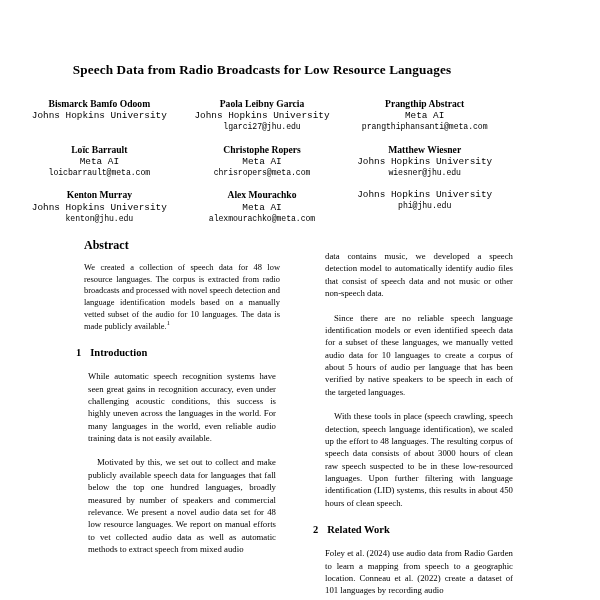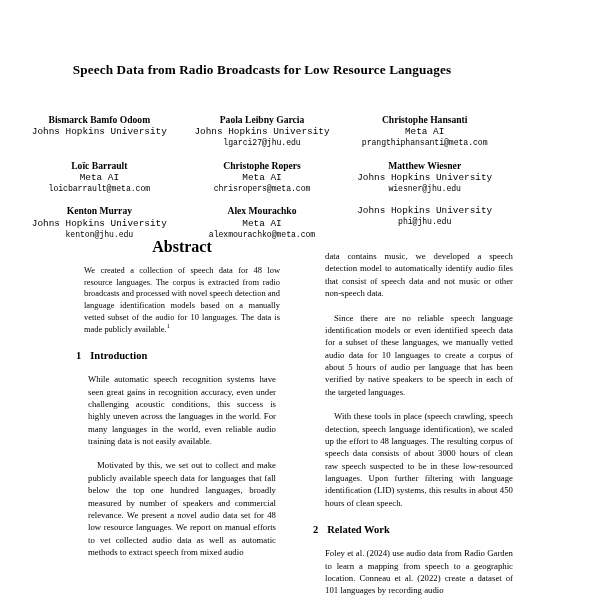--- a/index.html
+++ b/index.html
@@ -28,21 +28,21 @@
     font-size: 13.2px;
     font-weight: bold;
     letter-spacing: 0.01em;
     margin: 0;
     padding: 62px 40px 0 40px;
     line-height: 1.2;
   }
 
   
   .authors {
-    margin-top: 36px;
+    margin-top: 20px;
     padding: 0 18px;
   }
   .author-row {
     display: flex;
     justify-content: center;
     margin-bottom: 11px;
   }
   .author-cell {
     width: 180px;
     text-align: center;
@@ -82,22 +82,21 @@
     overflow: hidden;
   }
   .col-left  { left: 76px; }
   .col-right { left: 313px; }
 
   .abstract-block {
     width: 196px;
     margin: 0 auto 0 8px;
   }
   .abstract-head {
-    text-align: center;
-    font-size: 16px;
+    font-size: 12px;
     font-weight: bold;
     margin: 0 0 9px 0;
   }
   .abstract-body {
     font-size: 8.45px;
     line-height: 1.385;
     text-align: justify;
     text-justify: inter-word;
     margin: 0;
   }
@@ -141,21 +140,21 @@
       <div class="author-cell">
         <span class="author-name">Bismarck Bamfo Odoom</span>
         <span class="author-affil">Johns Hopkins University</span>
       </div>
       <div class="author-cell">
         <span class="author-name">Paola Leibny Garcia</span>
         <span class="author-affil">Johns Hopkins University</span>
         <span class="author-email">lgarci27@jhu.edu</span>
       </div>
       <div class="author-cell">
-        <span class="author-name">Christophe Hansanti</span>
+        <span class="author-name">Prangthip Abstract</span>
         <span class="author-affil">Meta AI</span>
         <span class="author-email">prangthiphansanti@meta.com</span>
       </div>
     </div>
 
     <div class="author-row">
       <div class="author-cell">
         <span class="author-name">Loïc Barrault</span>
         <span class="author-affil">Meta AI</span>
         <span class="author-email">loicbarrault@meta.com</span>

